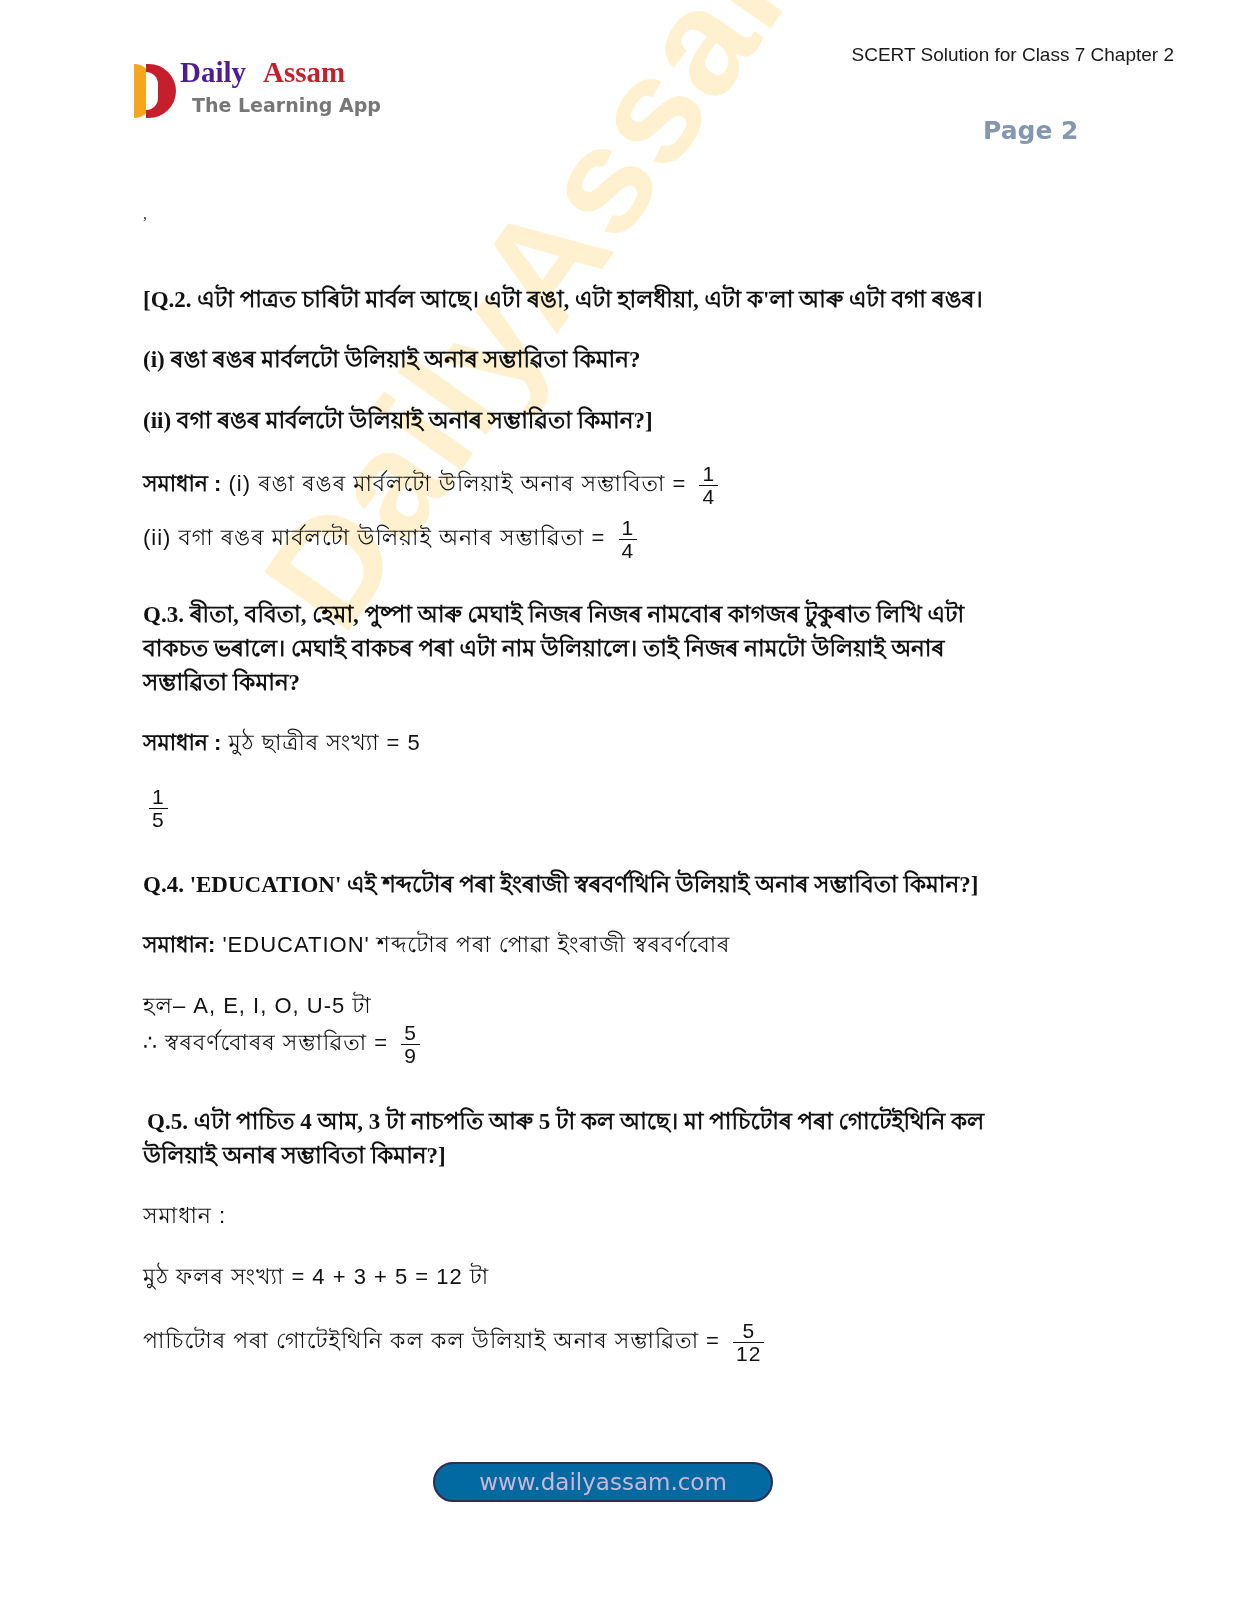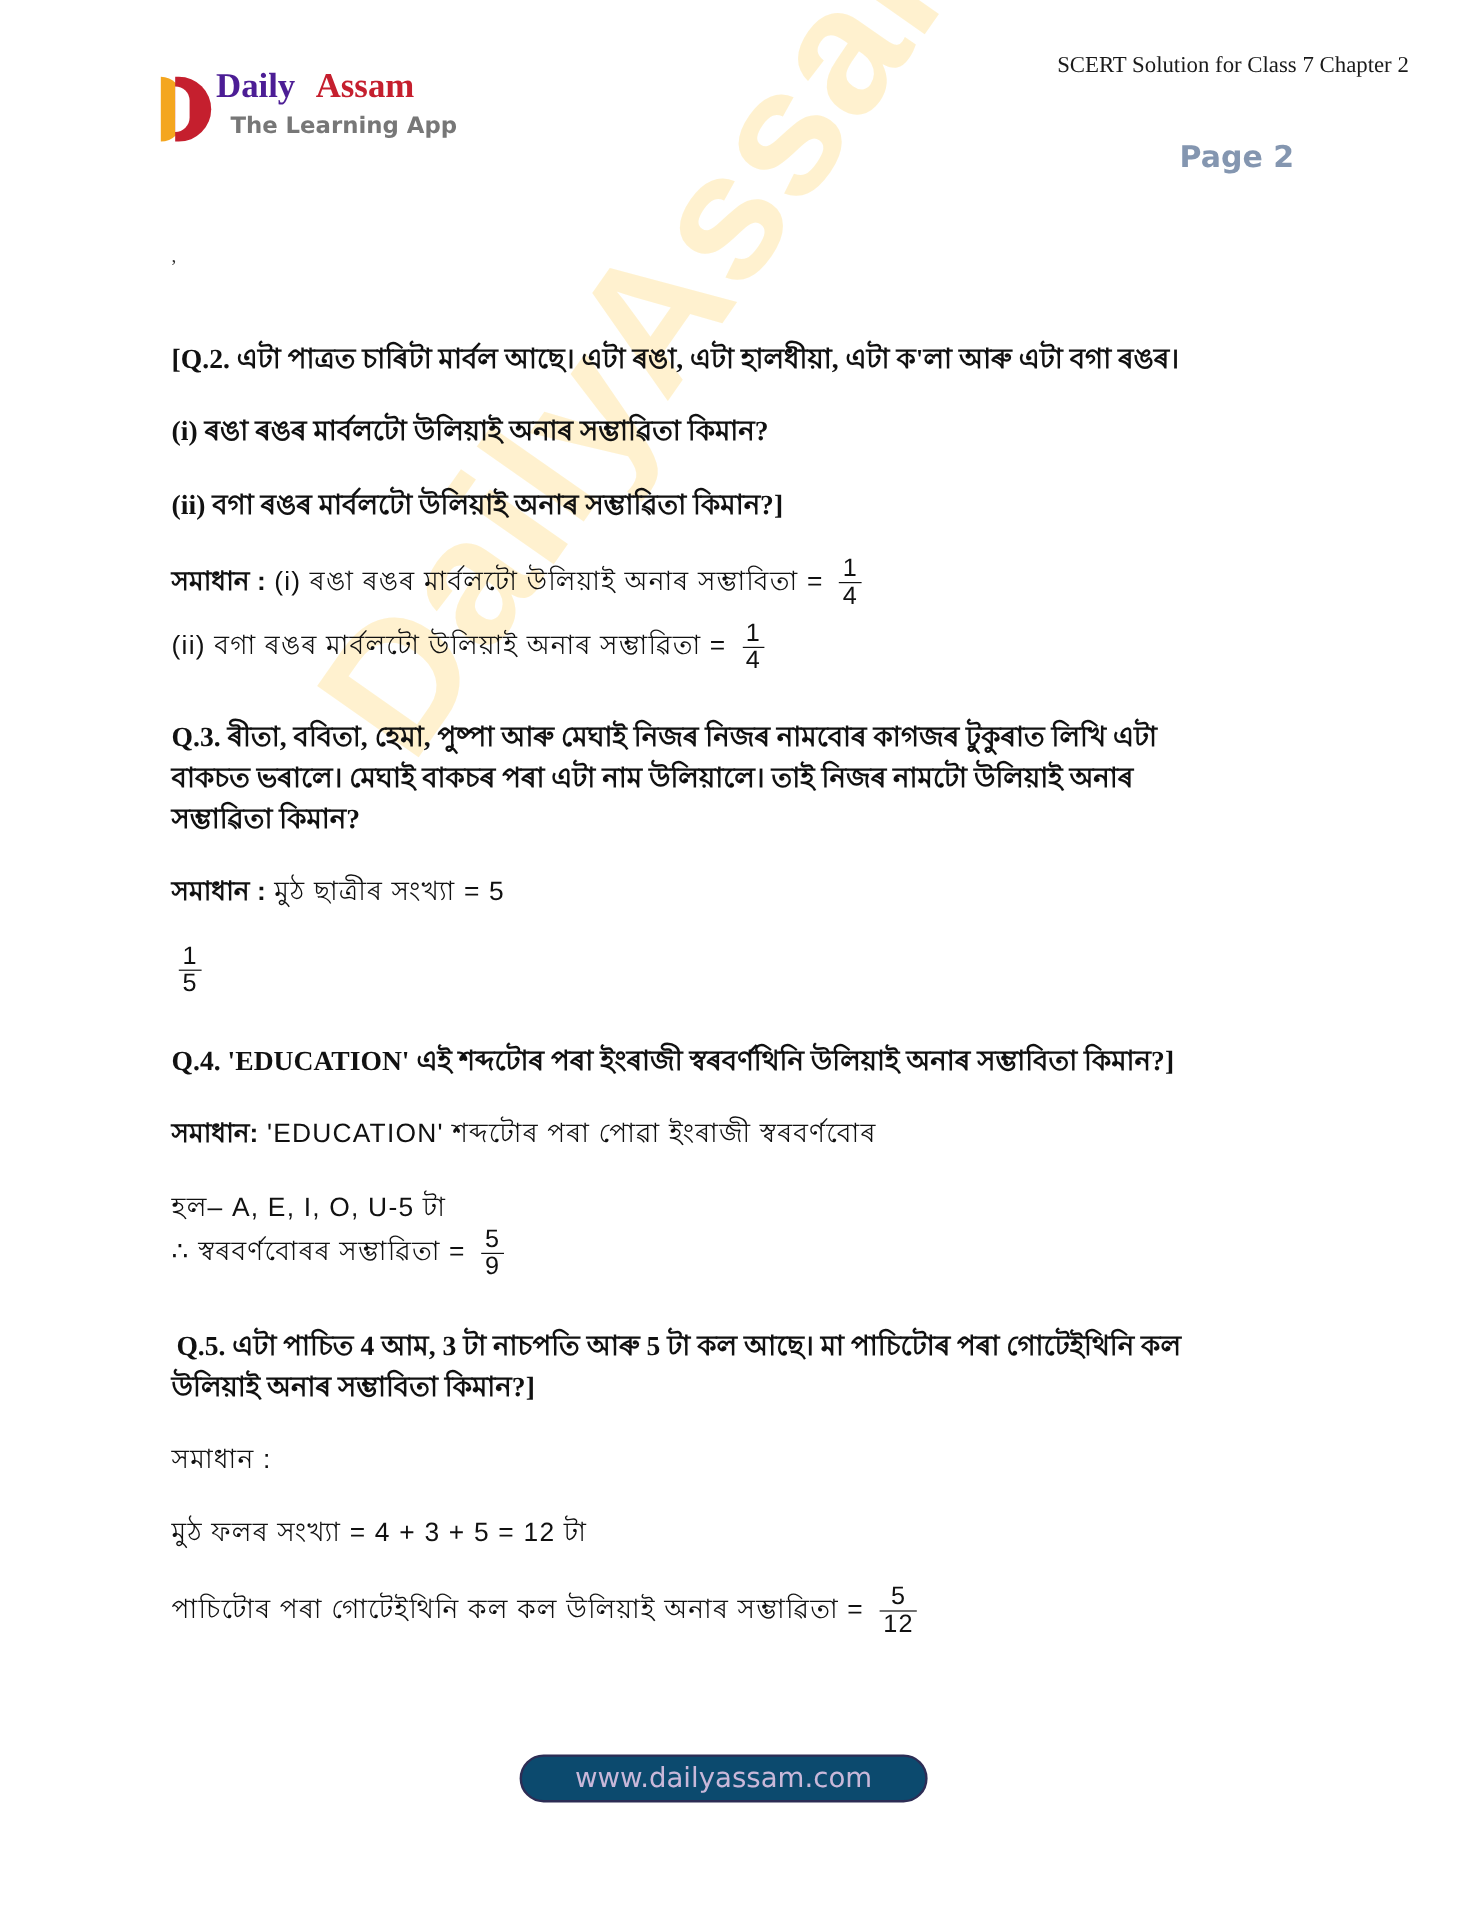--- a/index.html
+++ b/index.html
@@ -7,32 +7,32 @@
   .watermark { position: absolute; left: 230px; top: 560px; transform: rotate(-55deg); transform-origin: left top; font-family: "Liberation Sans", sans-serif; font-weight: bold; font-size: 150px; color: #ffe7a8; opacity: 0.55; white-space: nowrap; pointer-events: none; z-index: 0; letter-spacing: 2px; }
   .logo { position: absolute; left: 134px; top: 60px; width: 240px; height: 60px; z-index: 1; }
   .logo-mark { position: absolute; left: 0; top: 4px; width: 44px; height: 54px; }
   .logo-mark .d1 { position: absolute; left: 0; top: 0; width: 18px; height: 54px; background: #f4a61f; border-radius: 0 27px 27px 0; }
   .logo-mark .d2 { position: absolute; left: 12px; top: 0; width: 30px; height: 54px; background: #c51f2e; border-radius: 0 28px 28px 0; }
   .logo-mark .d2::after { content: ""; position: absolute; left: 0; top: 8px; width: 12px; height: 38px; background: #fff; border-radius: 0 18px 18px 0; }
   .logo-name { position: absolute; left: 46px; top: -4px; font-family: "Liberation Serif", serif; font-weight: bold; font-size: 29px; white-space: nowrap; }
   .logo-name .daily { color: #4c1d95; }
   .logo-name .assam { color: #c51f2e; margin-left: 17px; }
   .logo-tag { position: absolute; left: 58px; top: 34px; font-family: "DejaVu Sans", sans-serif; font-weight: bold; font-size: 19px; color: #777; white-space: nowrap; }
-  .header-right { position: absolute; right: 62px; top: 40px; text-align: right; font-family: Liberation Serif, serif; font-size: 19px; line-height: 29px; color: #1a1a1a; z-index: 1; }
+  .header-right { position: absolute; right: 62px; top: 40px; text-align: right; font-family: Liberation Sans, sans-serif; font-size: 19px; line-height: 29px; color: #1a1a1a; z-index: 1; }
   .page-num { position: absolute; left: 983px; top: 116px; font-family: "DejaVu Sans", sans-serif; font-weight: bold; font-size: 25px; color: #8496b0; z-index: 1; }
   .stray { position: absolute; left: 143px; top: 205px; font-size: 16px; color: #333; z-index: 1; }
   .content { position: absolute; left: 143px; top: 0; width: 940px; z-index: 1; }
   .line { position: absolute; left: 0; white-space: nowrap; font-size: 22px; }
   .q { font-family: "Liberation Serif", serif; font-weight: bold; font-size: 23px; }
   .ans { font-family: Liberation Sans, sans-serif; font-size: 22px; letter-spacing: 1px; }
   .ans b { letter-spacing: 0; }
   .frac { display: inline-block; vertical-align: middle; text-align: center; font-size: 21px; line-height: 22px; margin-left: 6px; }
   .frac .num { display: block; padding: 0 3px; border-bottom: 1.5px solid #111; }
   .frac .den { display: block; padding: 0 3px; }
-  .footer-btn { position: absolute; left: 433px; top: 1462px; width: 340px; height: 40px; border-radius: 20px; background: #0c4a6e; border: 2px solid #2d2d55; box-sizing: border-box; text-align: center; line-height: 36px; font-family: "DejaVu Sans", sans-serif; font-size: 23px; color: #c9b8d9; z-index: 1; text-decoration: none; display: block; }
+  .footer-btn { position: absolute; left: 433px; top: 1462px; width: 340px; height: 40px; border-radius: 20px; background: #0369a1; border: 2px solid #2d2d55; box-sizing: border-box; text-align: center; line-height: 36px; font-family: "DejaVu Sans", sans-serif; font-size: 23px; color: #c9b8d9; z-index: 1; text-decoration: none; display: block; }
 </style>
 </head>
 <body>
 
 <div class="watermark">DailyAssam.com</div>
 
 <div class="logo">
   <div class="logo-mark">
     <div class="d1"></div>
       <div class="d2"></div>

